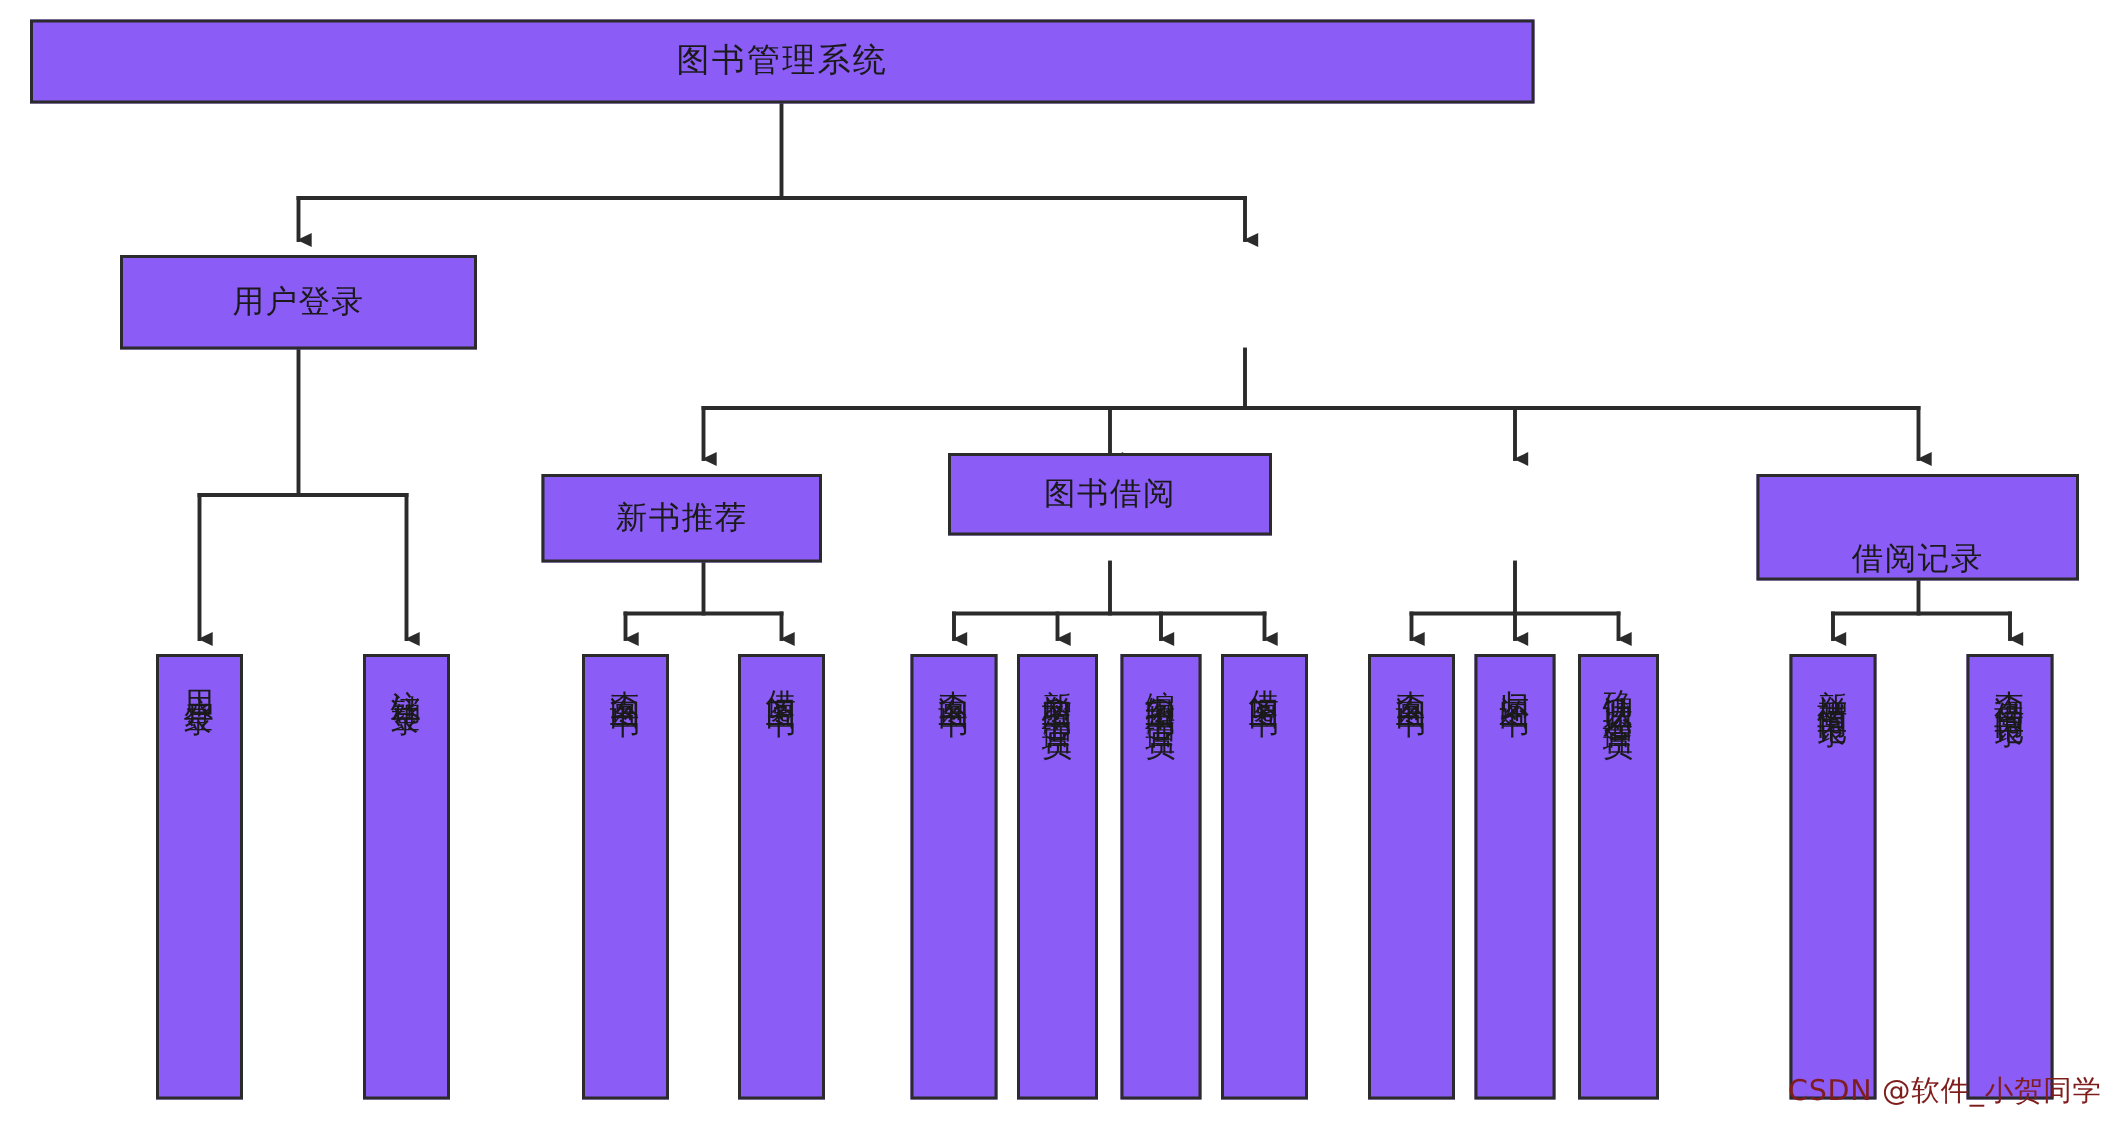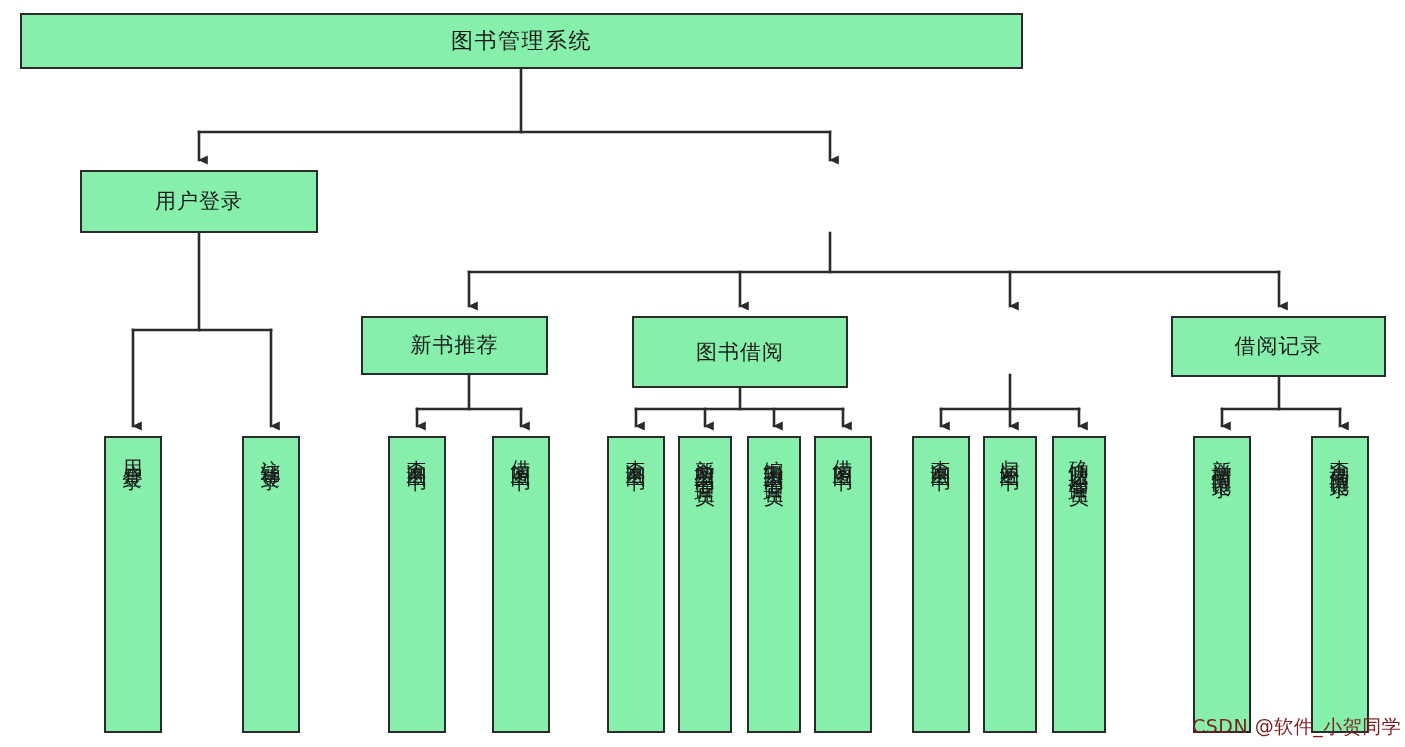--- a/index.html
+++ b/index.html
@@ -22,21 +22,21 @@
     position: absolute;
     left: 0;
     top: 0;
     width: 1405px;
     height: 747px;
     pointer-events: none;
   }
   .node {
     position: absolute;
     box-sizing: border-box;
-    background: #86efac;
+    background: #8b5cf6;
     border: 2px solid #2b2b2b;
     display: flex;
     align-items: center;
     justify-content: center;
     color: #1a1a1a;
     z-index: 2;
   }
   .node .lbl {
     display: block;
     text-align: center;
@@ -136,26 +136,26 @@
 
   <div class="node horiz" style="left:80px; top:170px; width:238px; height:63px;">
     <span class="lbl">用户登录</span>
   </div>
 
 
   <div class="node horiz" style="left:361px; top:316px; width:187px; height:59px;">
     <span class="lbl">新书推荐</span>
   </div>
 
-  <div class="node horiz" style="left:632px; top:316px; width:216px; height:72px;">
+  <div class="node horiz" style="left:632px; top:302px; width:216px; height:55px;">
     <span class="lbl">图书借阅</span>
   </div>
 
 
-  <div class="node horiz" style="left:1171px; top:316px; width:215px; height:61px;">
+  <div class="node horiz" style="left:1171px; top:316px; width:215px; height:71px;align-items:flex-end;">
     <span class="lbl">借阅记录</span>
   </div>
 
   <div class="node vert" style="left:104px; top:436px; width:58px; height:297px;">
     <span class="lbl">用户登录</span>
   </div>
 
   <div class="node vert" style="left:242px; top:436px; width:58px; height:297px;">
     <span class="lbl">注销登录</span>
   </div>

